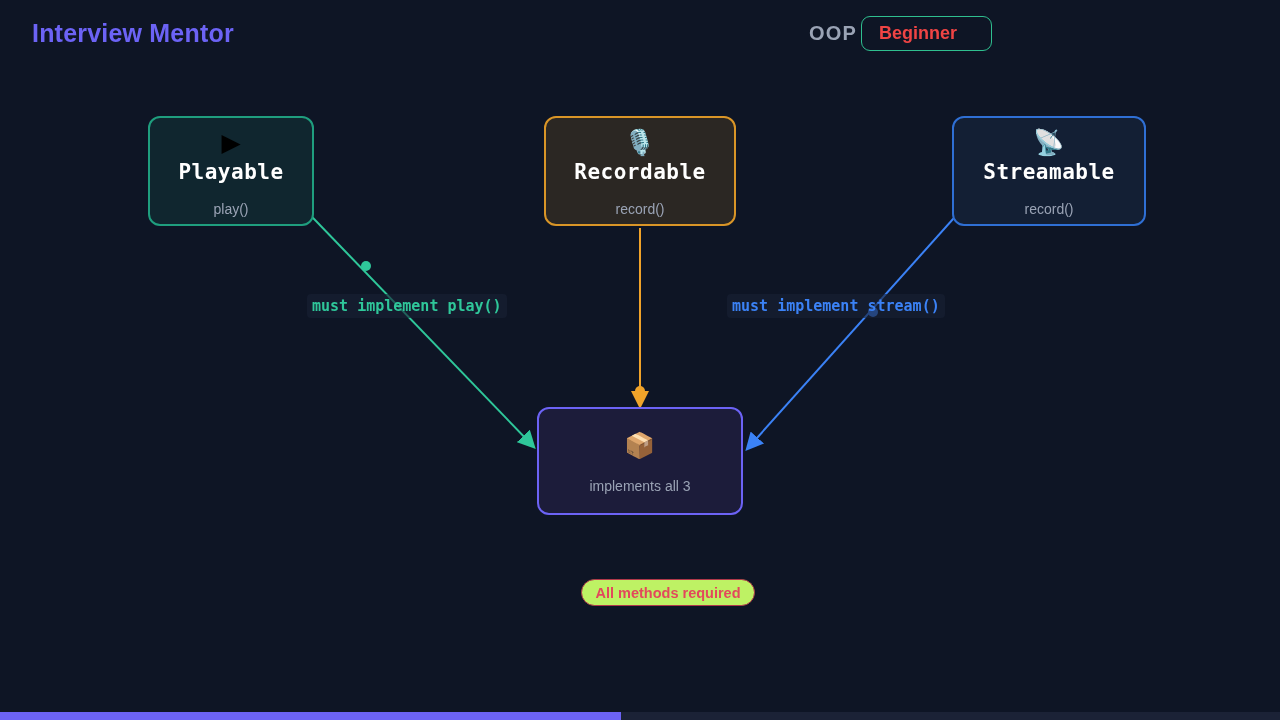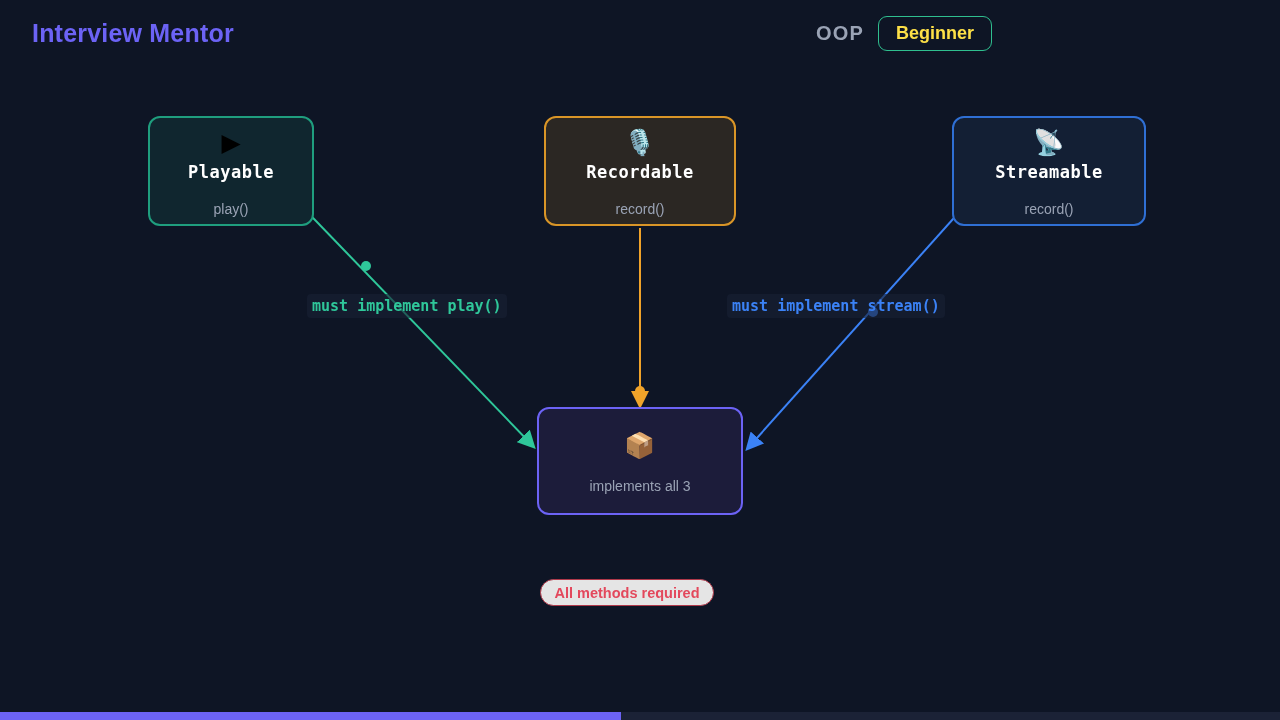--- a/index.html
+++ b/index.html
@@ -31,37 +31,37 @@
   #app-title {
     font-size: 25px;
     font-weight: bold;
     color: #6c63f5;
     letter-spacing: 0.2px;
   }
 
   #header-right {
     display: flex;
     align-items: center;
-    gap: 14px;
+    gap: 4px;
   }
 
   #topic-label {
     font-size: 20px;
     font-weight: bold;
     color: #9aa3b5;
     letter-spacing: 1.2px;
   }
 
   #level-badge {
     border: 1.5px solid #2fbf8f;
     border-radius: 9px;
-    color: #fde047;
+    color: #ef4444;
     font-size: 18px;
     font-weight: bold;
-    padding: 7px 17px 8px 17px;
+    padding: 7px 34px 8px 17px;
     line-height: 1;
     text-align: center;
   }
 
   
   #diagram {
     position: absolute;
     top: 0; left: 0;
     width: 1280px;
     height: 700px;
@@ -90,21 +90,21 @@
 
   .node-icon {
     font-size: 25px;
     line-height: 30px;
     height: 32px;
     display: block;
   }
 
   .node-title {
     font-family: "DejaVu Sans Mono", "Liberation Mono", monospace;
-    font-size: 17px;
+    font-size: 21px;
     font-weight: bold;
     color: #ffffff;
     line-height: 26px;
     letter-spacing: 0.5px;
   }
 
   .node-sub {
     font-family: Liberation Sans, sans-serif;
     font-size: 14px;
     color: #9aa3b5;
@@ -153,25 +153,25 @@
     padding: 2px 5px;
   }
 
   #label-play   { left: 307px; top: 294px; color: #2fc79a; }
   #label-record { left: 503px; top: 294px; color: #f0a32a; }
   #label-stream { left: 727px; top: 294px; color: #3b82f6; }
 
   
   #note-badge {
     position: absolute;
-    left: 540px; top: 579px;
+    left: 581px; top: 579px;
     width: 174px; height: 27px;
     border: 1.5px solid #b0394a;
     border-radius: 14px;
-    background: #e5e5e5;
+    background: #bef264;
     color: #e3485c;
     font-size: 14.5px;
     font-weight: bold;
     display: flex;
     align-items: center;
     justify-content: center;
   }
 
   
   #progress-track {

